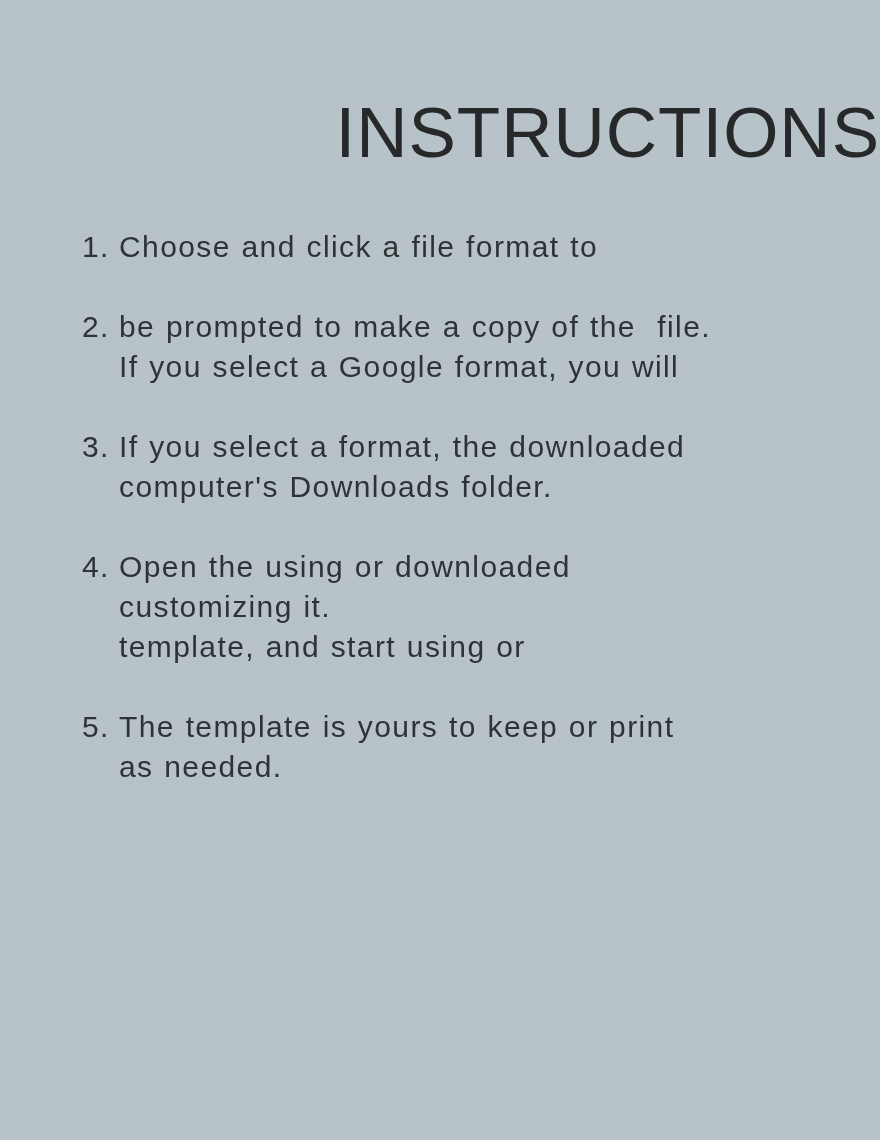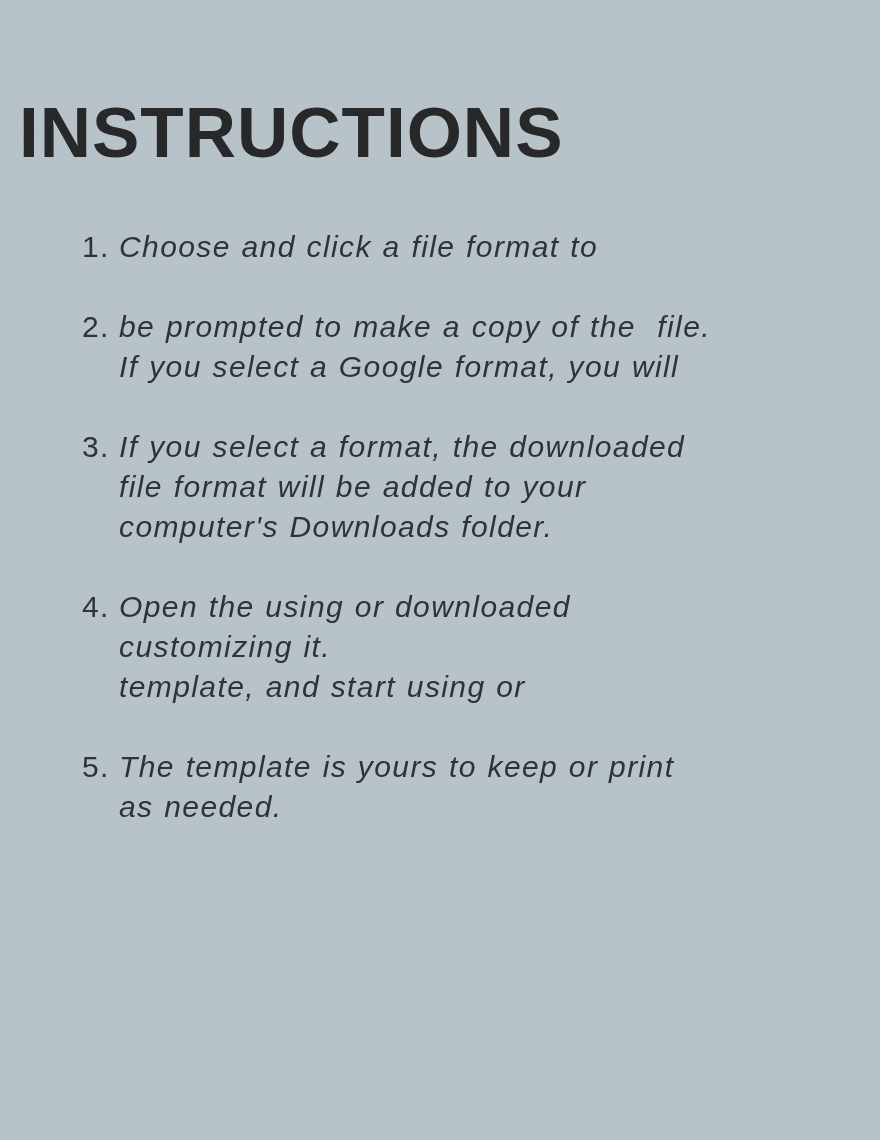--- a/index.html
+++ b/index.html
@@ -16,48 +16,47 @@
     left: 0; top: 0;
     width: 100%; height: 100%;
     pointer-events: none;
   }
   .sheet {
     position: relative;
     width: 100%; height: 100%;
   }
   .title {
     margin-top: 97px;
-    text-align: left;
+    text-align: right;
     font-size: 71px;
     line-height: 1;
-    font-weight: bold;
+    font-weight: normal;
     letter-spacing: 1px;
     color: var(--title, #272829);
-    margin-left: 19px;
   }
   .items {
     margin-top: 59px;
     padding-left: 82px;
     padding-right: 40px;
   }
   .item {
     display: flex;
     align-items: flex-start;
     margin-bottom: 40px;
     font-size: 30px;
     line-height: 40px;
     letter-spacing: 1.4px;
     word-spacing: 1px;
   }
   .num {
     flex: 0 0 37px;
     width: 37px;
   }
   .lines { flex: 1; }
-  .line { white-space: pre; font-style: italic; }
+  .line { white-space: pre; }
 </style>
 </head>
 <body>
 
 <svg class="texture" xmlns="http://www.w3.org/2000/svg" width="880" height="1140">
   <filter id="grain">
     <feTurbulence type="fractalNoise" baseFrequency="0.8" numOctaves="2" stitchTiles="stitch" result="n"></feTurbulence>
     <feColorMatrix in="n" type="matrix" values="0 0 0 0 0.35  0 0 0 0 0.40  0 0 0 0 0.44  0 0 0 0.10 0"></feColorMatrix>
   </filter>
   <rect width="880" height="1140" filter="url(#grain)"></rect>
@@ -81,21 +80,20 @@
       <div class="lines">
         <div class="line">be prompted to make a copy of the  file.</div>
         <div class="line">If you select a Google format, you will</div>
       </div>
     </div>
 
     <div class="item">
       <span class="num">3.</span>
       <div class="lines">
         <div class="line">If you select a format, the downloaded</div>
-        <div class="line">file format will be added to your</div>
         <div class="line">computer's Downloads folder.</div>
       </div>
     </div>
 
     <div class="item">
       <span class="num">4.</span>
       <div class="lines">
         <div class="line">Open the using or downloaded</div>
         <div class="line">customizing it.</div>
         <div class="line">template, and start using or</div>

